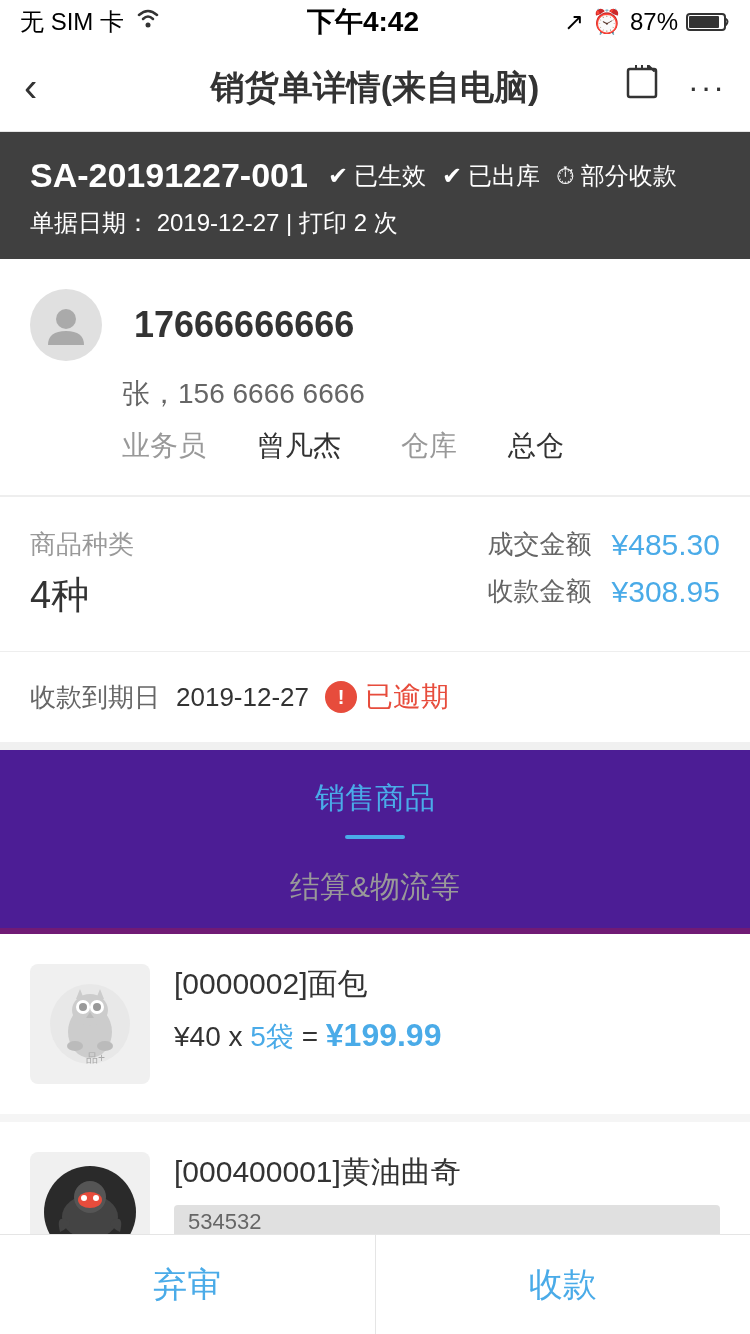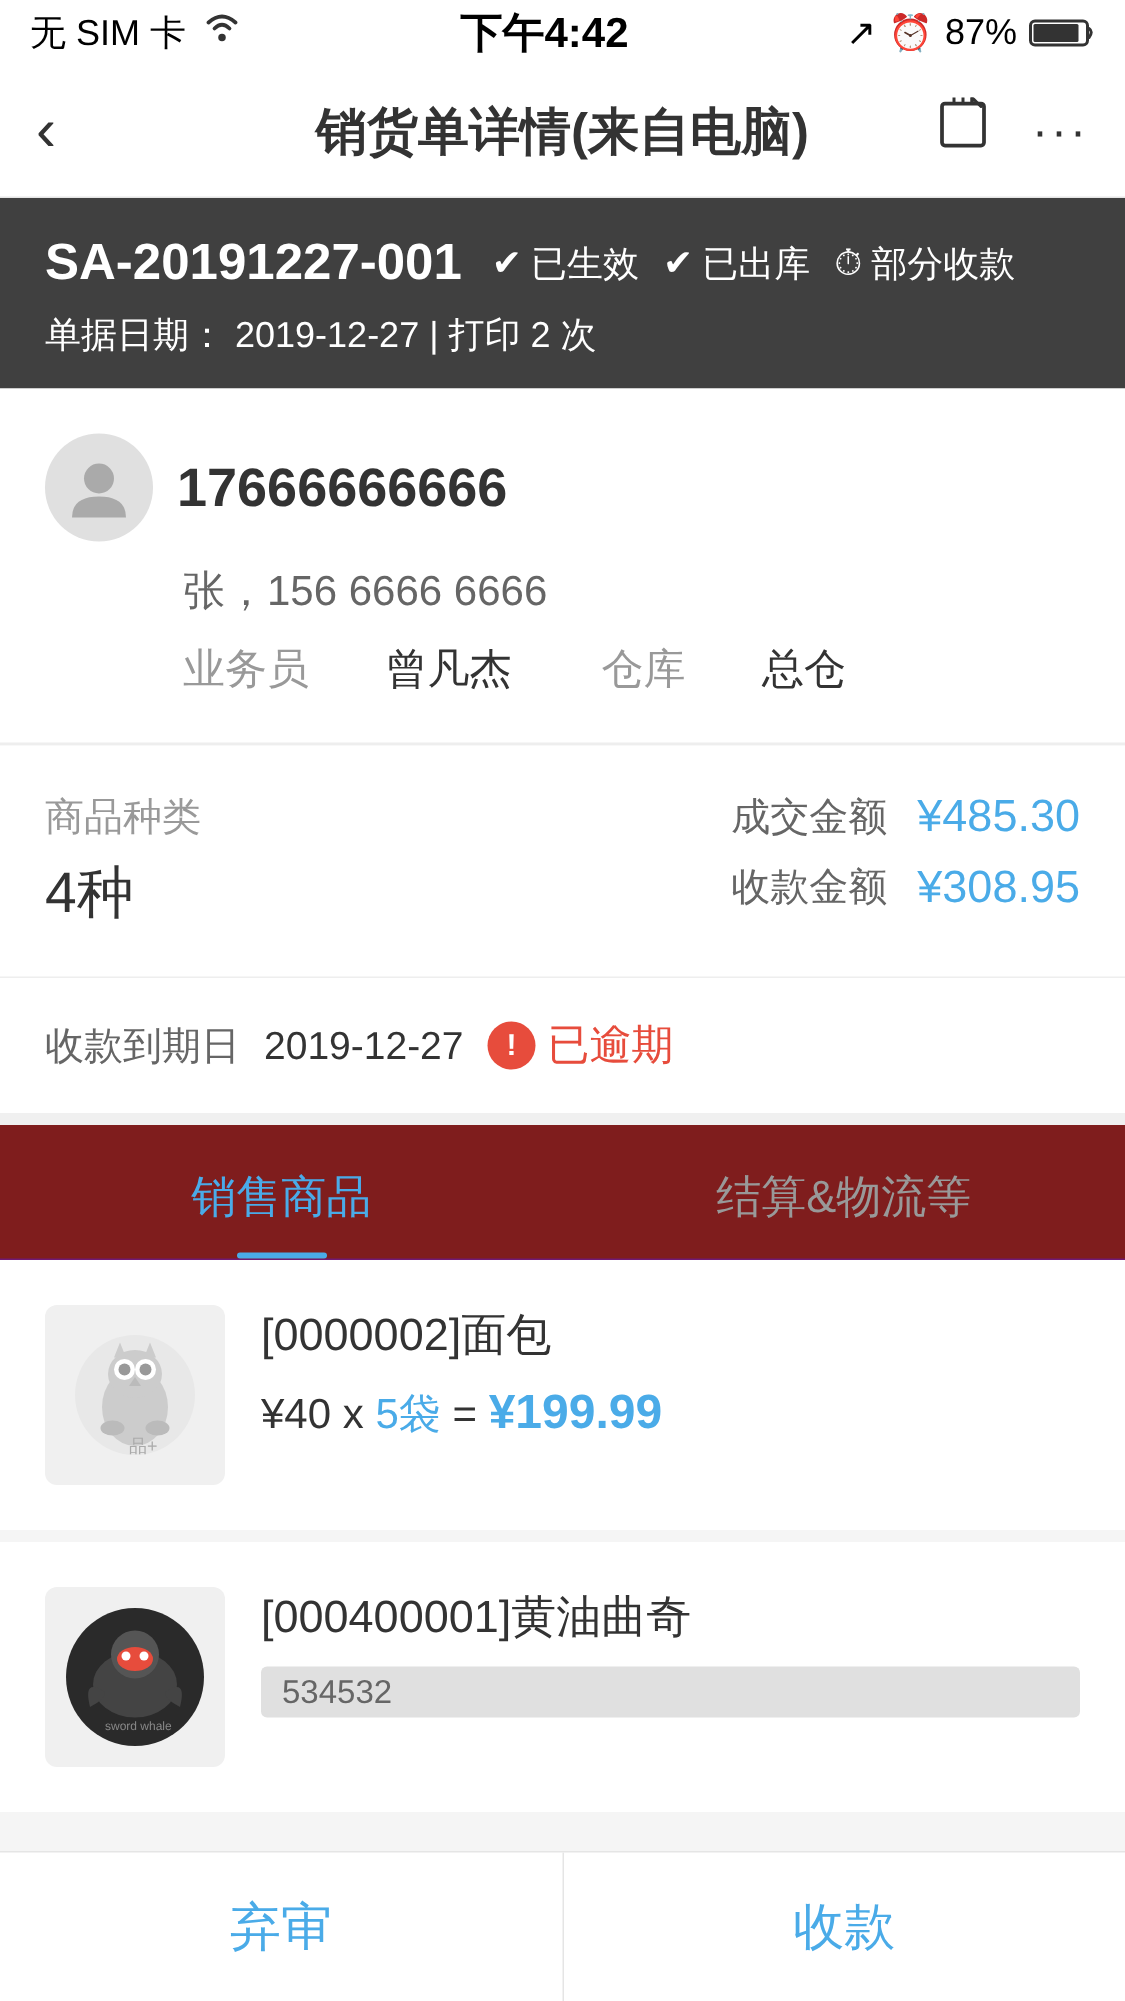--- a/index.html
+++ b/index.html
@@ -104,21 +104,21 @@
       background: #fff;
       padding: 30px;
       display: flex;
       flex-direction: column;
       gap: 14px;
       border-bottom: 1px solid #eee;
     }
     .customer-top {
       display: flex;
       align-items: center;
-      gap: 16px;
+      gap: 32px;
     }
     .customer-avatar {
       width: 72px;
       height: 72px;
       border-radius: 50%;
       background: #e0e0e0;
       display: flex;
       align-items: center;
       justify-content: center;
       font-size: 40px;
@@ -207,23 +207,24 @@
       display: flex;
       align-items: center;
       justify-content: center;
       font-size: 20px;
       font-weight: 700;
     }
     .overdue-text { font-size: 28px; color: #e74c3c; }
 
     
     .tabs-bar {
-      background: #7f1d1d;
-      display: flex;
-      border-bottom: 1px solid #701a75;
+      background: #4c1d95;
+      display: flex;
+      border-bottom: 6px solid #701a75;
+      flex-direction: column;
     }
     .tab-item {
       flex: 1;
       text-align: center;
       padding: 28px 0 20px;
       font-size: 30px;
       color: #999;
       position: relative;
       cursor: pointer;
     }

